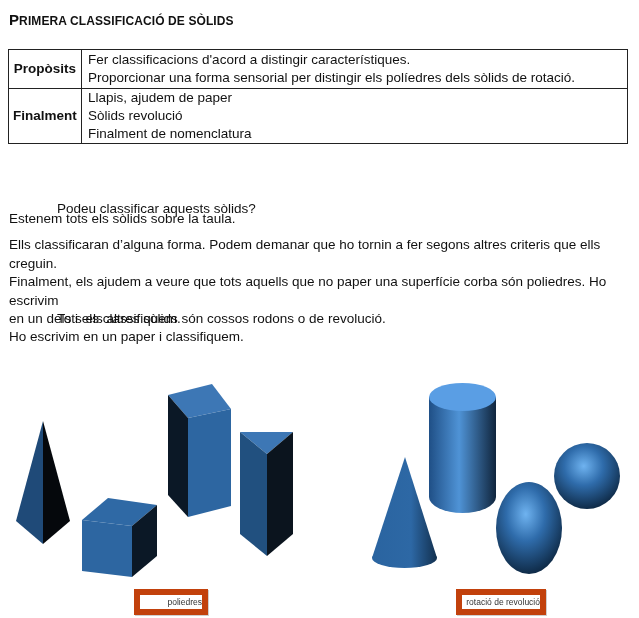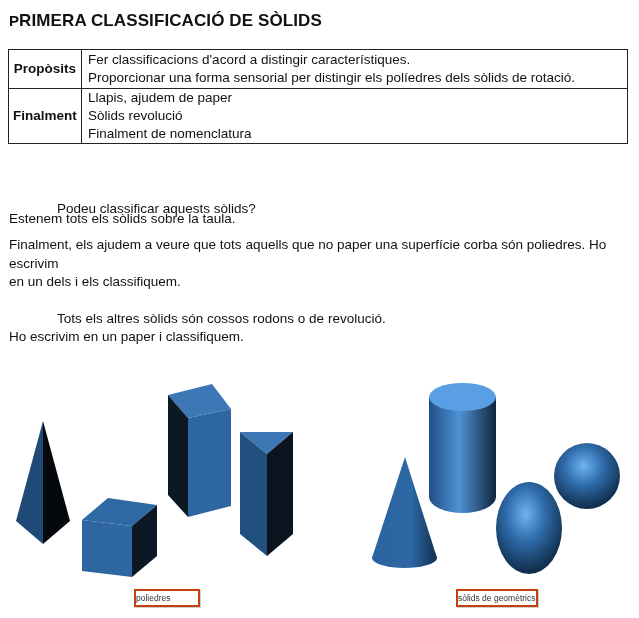--- a/index.html
+++ b/index.html
@@ -1,32 +1,32 @@
 <!DOCTYPE html>
 <html><head>
 <meta charset="utf-8">
 <style>
   html, body { margin:0; padding:0; background:#ffffff; }
   body { width:639px; height:618px; position:relative; overflow:hidden;
          font-family:"Liberation Sans", sans-serif; color:#111; }
   .title { position:absolute; left:9px; top:11px; font-size:15px; font-weight:bold;
            letter-spacing:0.1px; }
   .title .cap { font-size:15px; }
-  .title .sc { font-size:17px; }
+  .title .sc { font-size:12px; }
   table.info { position:absolute; left:8px; top:49px; width:620px; border-collapse:collapse;
                font-size:13.5px; }
   table.info td { border:1px solid #222; padding:0 6px; vertical-align:middle; line-height:18px; }
   table.info td.lbl { width:64px; text-align:center; font-weight:bold; padding:0 4px; }
   table.info tr.r1 td { height:38px; }
   table.info tr.r2 td { height:53px; }
   .para { position:absolute; left:9px; font-size:13.5px; line-height:18.5px; width:628px; }
   .indent { left:57px; }
   .fig { position:absolute; }
-  .caption { position:absolute; height:14px; border:2px solid #c2410c; background:#fff;
-             font-size:8.5px; text-align:left; line-height:14px; color:#333;
+  .caption { position:absolute; height:14px; border:6px solid #c2410c; background:#fff;
+             font-size:8.5px; text-align:right; line-height:14px; color:#333;
              box-shadow:1px 1px 0 #cfcfcf; }
 </style>
 </head>
 <body>
 
 <div class="title">
   <span class="cap">P</span><span class="sc">RIMERA CLASSIFICACIÓ DE SÒLIDS</span>
 </div>
 
 <table class="info">
@@ -45,20 +45,21 @@
       <div>Sòlids revolució</div>
       <div>Finalment de nomenclatura</div>
     </td>
   </tr>
 </tbody>
   </table>
 
 <div class="para" style="top:162px;margin-top:48px;">Estenem tots els sòlids sobre la taula.</div>
 <div class="para indent" style="top:200px;">Podeu classificar aquests sòlids?</div>
 <div class="para" style="top:236px;">
+  <div>Ells classificaran d’alguna forma. Podem demanar que ho tornin a fer segons altres criteris que ells creguin.</div>
   <div>Finalment, els ajudem a veure que tots aquells que no paper una superfície corba són poliedres. Ho escrivim</div>
   <div>en un dels i els classifiquem.</div>
 </div>
 <div class="para indent" style="top:310px;">Tots els altres sòlids són cossos rodons o de revolució.</div>
 <div class="para" style="top:328px;">Ho escrivim en un paper i classifiquem.</div>
 
 <svg class="fig" style="left:0;top:380px;" width="320" height="200" viewBox="0 0 320 200">
   <g>
     <polygon points="43,41 16,141 43,164" fill="#1f4a78"></polygon>
     <polygon points="43,41 70,141 43,164" fill="#05080c"></polygon>
@@ -108,13 +109,13 @@
     <polygon points="85,77 52,178 117,178" fill="url(#cone)"></polygon>
     <ellipse cx="84.5" cy="178" rx="32.5" ry="10" fill="url(#cone)"></ellipse>
   </g>
   <g>
     <ellipse cx="209" cy="148" rx="33" ry="46" fill="url(#sph)"></ellipse>
   </g>
   <g>
     <circle cx="267" cy="96" r="33" fill="url(#sph)"></circle>
   </g>
 </svg>
-<div class="caption" style="left:456px;top:589px;width:78px;">sòlids de geomètrics</div>
+<div class="caption" style="left:456px;top:589px;width:78px;">rotació de revolució</div>
 
 </body></html>

